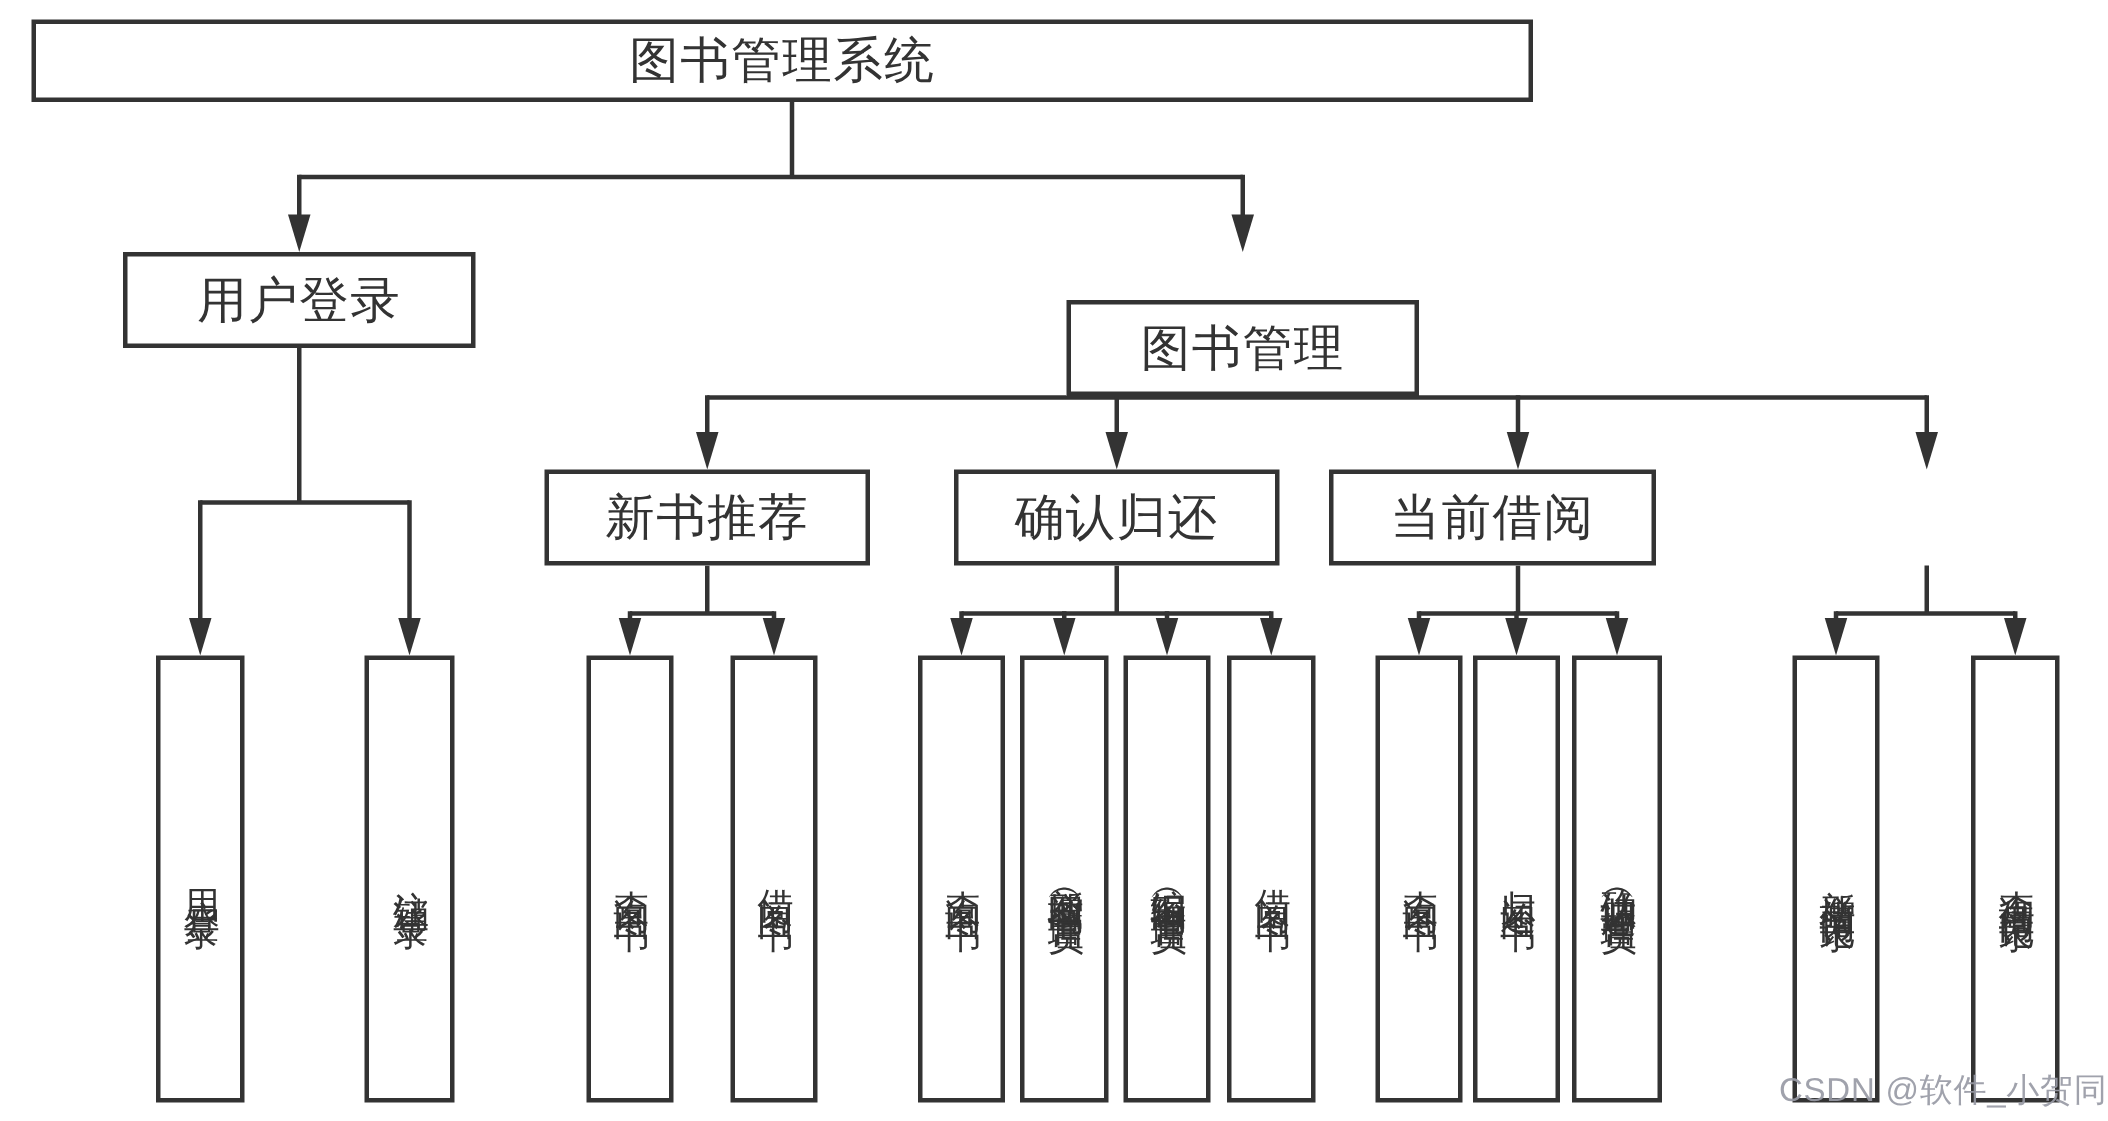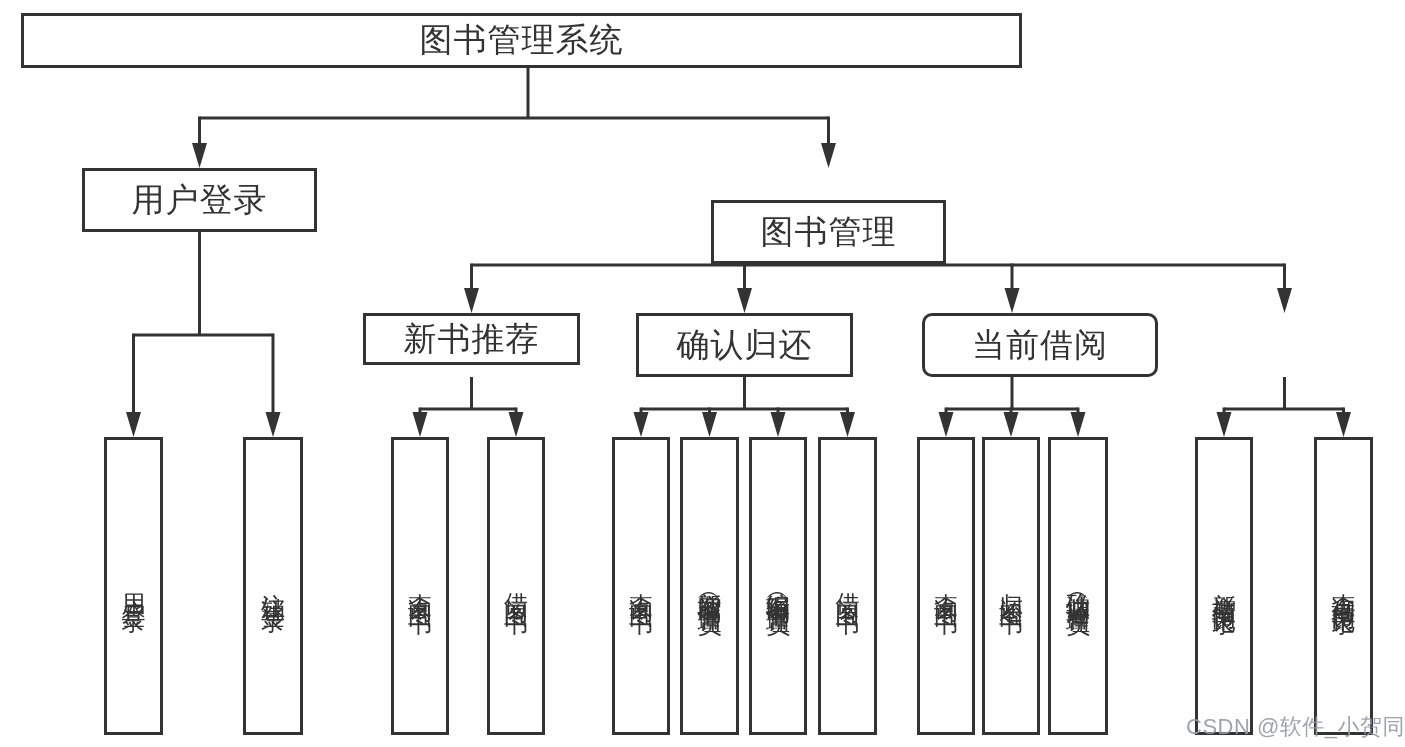--- a/index.html
+++ b/index.html
@@ -131,23 +131,23 @@
       <polygon points="1216.5,412 1231.5,412 1224,437"></polygon>
       <polygon points="1336,412 1351,412 1343.5,437"></polygon>
     </g>
   </svg>
 
   <div class="box h-box" style="left:21px; top:13px; width:1001px; height:55px;">图书管理系统</div>
 
   <div class="box h-box" style="left:82px; top:168px; width:235px; height:64px;">用户登录</div>
   <div class="box h-box" style="left:711px; top:168px; width:235px; height:64px;margin-top:32px;">图书管理</div>
 
-  <div class="box h-box" style="left:363px; top:313px; width:217px; height:52px;">新书推荐</div>
+  <div class="box h-box" style="left:363px; top:313px; width:217px; height:64px;">新书推荐</div>
   <div class="box h-box" style="left:636px; top:313px; width:217px; height:64px;">确认归还</div>
-  <div class="box h-box" style="left:922px; top:313px; width:236px; height:64px;border-radius:10px;">当前借阅</div>
+  <div class="box h-box" style="left:886px; top:313px; width:218px; height:64px;">当前借阅</div>
 
   <div class="box v-box" style="left:104px; top:437px; width:59px; height:298px;">用户登录</div>
   <div class="box v-box" style="left:243px; top:437px; width:60px; height:298px;">注销登录</div>
 
   <div class="box v-box" style="left:391px; top:437px; width:58px; height:298px;">查询图书</div>
   <div class="box v-box" style="left:487px; top:437px; width:58px; height:298px;">借阅图书</div>
 
   <div class="box v-box" style="left:612px; top:437px; width:58px; height:298px;">查询图书</div>
   <div class="box v-box" style="left:680px; top:437px; width:59px; height:298px; letter-spacing:3px;">新增图书（管理员）</div>
   <div class="box v-box" style="left:749px; top:437px; width:58px; height:298px; letter-spacing:3px;">编辑图书（管理员）</div>

